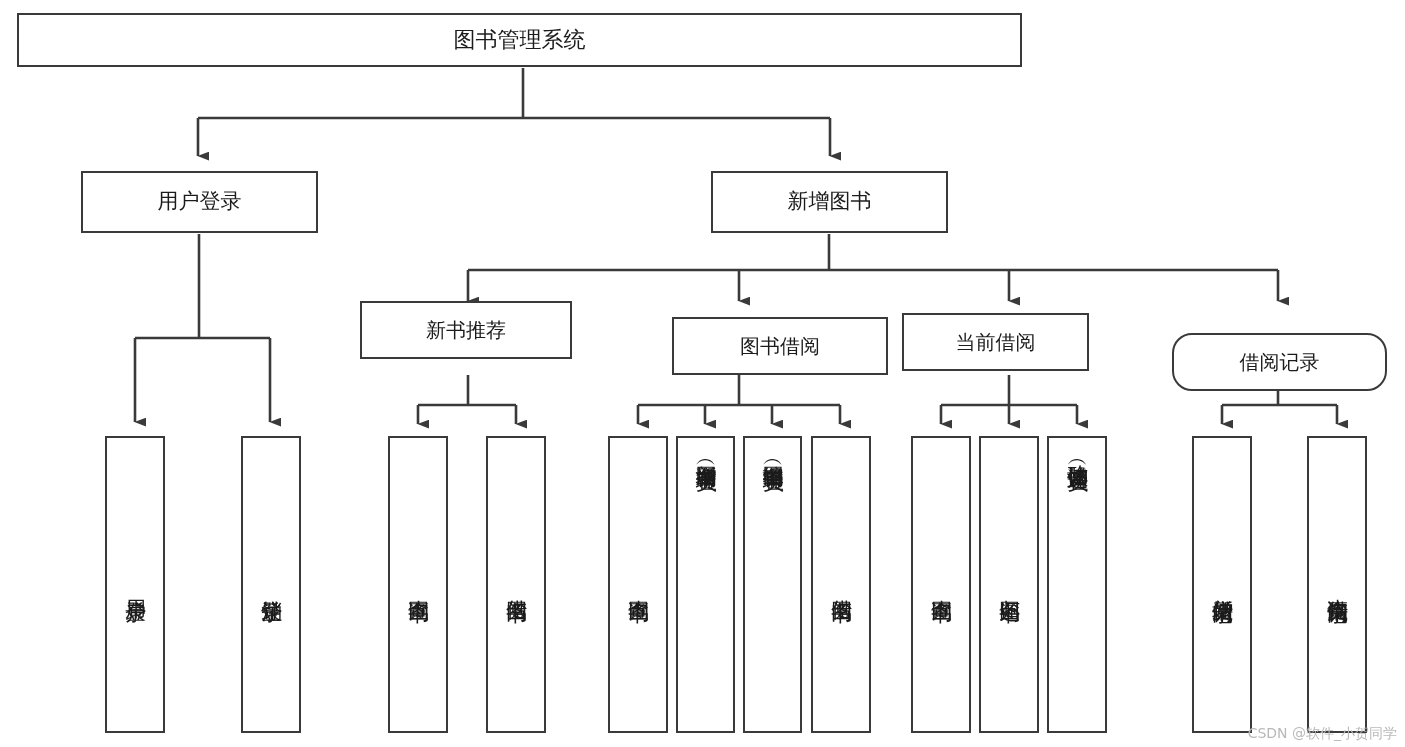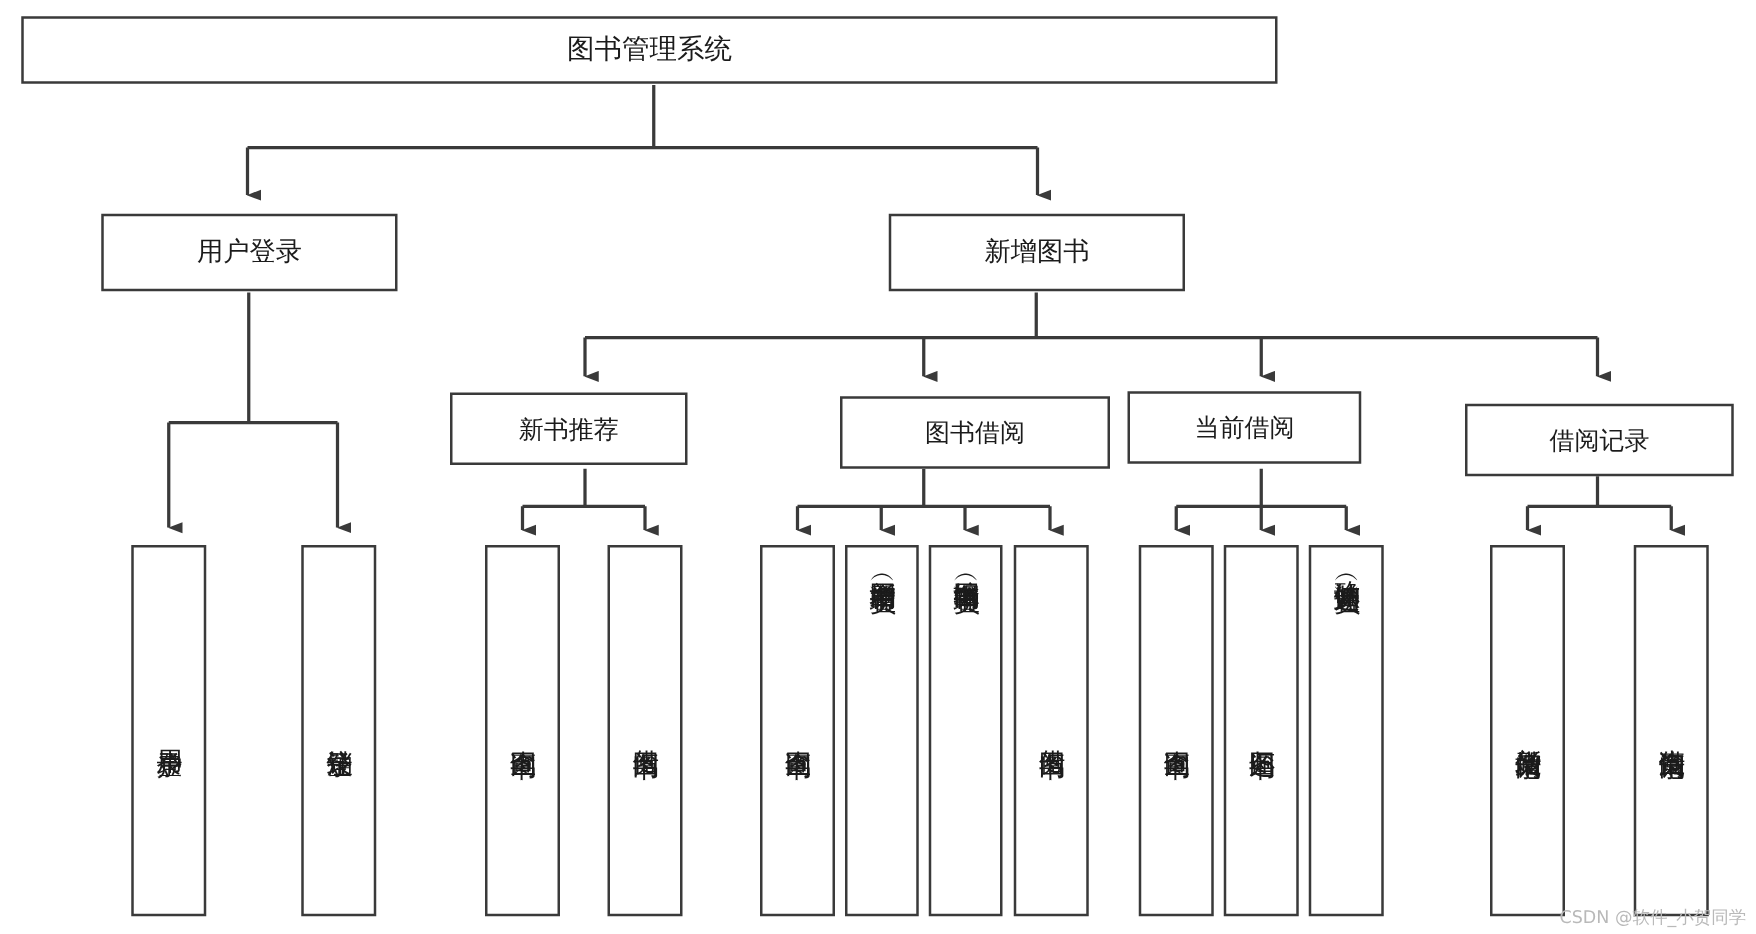--- a/index.html
+++ b/index.html
@@ -138,33 +138,33 @@
   </div>
 
   <div class="node level2" style="left:81px; top:171px; width:237px; height:62px;">
     <span class="label-h">用户登录</span>
   </div>
 
   <div class="node level2" style="left:711px; top:171px; width:237px; height:62px;">
     <span class="label-h">新增图书</span>
   </div>
 
-  <div class="node level3" style="left:360px; top:314px; width:190px; height:58px;">
+  <div class="node level3" style="left:360px; top:301px; width:212px; height:58px;">
     <span class="label-h">新书推荐</span>
   </div>
 
   <div class="node level3" style="left:632px; top:317px; width:216px; height:58px;margin-left:40px;">
     <span class="label-h">图书借阅</span>
   </div>
 
   <div class="node level3" style="left:902px; top:313px; width:187px; height:58px;justify-content:center;">
     <span class="label-h">当前借阅</span>
   </div>
 
-  <div class="node level3" style="left:1172px; top:323px; width:215px; height:58px;">
+  <div class="node level3" style="left:1172px; top:333px; width:215px; height:58px;border-radius:20px;">
     <span class="label-h">借阅记录</span>
   </div>
 
   <div class="node leaf center-v" style="left:105px; top:436px; width:60px; height:297px;">
     <span class="label-v">用户登录</span>
   </div>
 
   <div class="node leaf center-v" style="left:241px; top:436px; width:60px; height:297px;">
     <span class="label-v">注销登录</span>
   </div>

